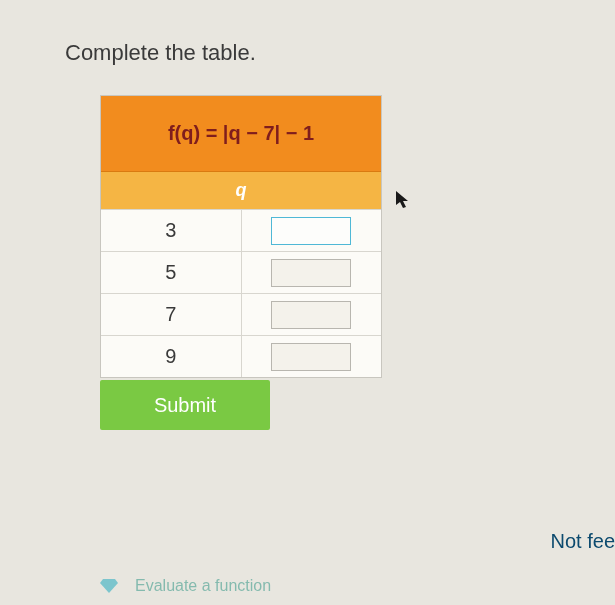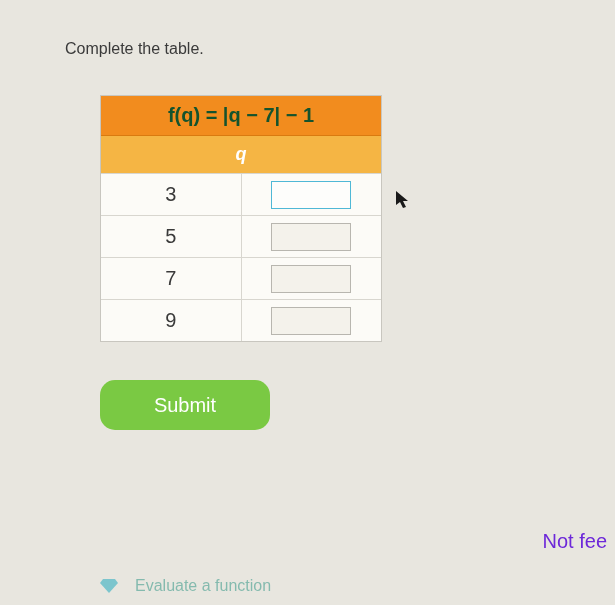--- a/index.html
+++ b/index.html
@@ -8,39 +8,39 @@
       height: 605px;
       background: #e8e6df;
       font-family: Arial, sans-serif;
       position: relative;
       overflow: hidden;
     }
     .page-title {
       position: absolute;
       top: 40px;
       left: 65px;
-      font-size: 16px;
+      font-size: 22px;
       color: #3a3a3a;
       font-weight: 400;
       text-align: center;
     }
     .table-wrap {
       position: absolute;
       top: 95px;
       left: 100px;
       border: 1px solid #c8c6bf;
       background: #fff;
     }
     .formula-row {
       background: #f28c1e;
-      color: #14532d;
+      color: #7f1d1d;
       font-size: 20px;
       font-weight: 600;
       text-align: center;
-      padding: 8px 0;
+      padding: 26px 0;
       width: 280px;
       border-bottom: 1px solid #d97a10;
     }
     .header-row {
       display: flex;
       background: #f5b544;
     }
     .header-cell {
       flex: 1;
       color: #fff;
@@ -84,30 +84,30 @@
     .submit-btn {
       position: absolute;
       top: 380px;
       left: 100px;
       width: 170px;
       height: 50px;
       background: #7ac943;
       color: #fff;
       font-size: 20px;
       border: none;
-      border-radius: 15px;
+      border-radius: 2px;
       cursor: pointer;
       font-weight: 400;
     }
     .not-fee {
       position: absolute;
       top: 530px;
-      right: 8px;
+      right: 0;
       font-size: 20px;
-      color: #6d28d9;
+      color: #0c4a6e;
     }
     .footer-link {
       position: absolute;
       bottom: 10px;
       left: 100px;
       display: flex;
       align-items: center;
       gap: 17px;
       color: #5ba89a;
       font-size: 16px;

